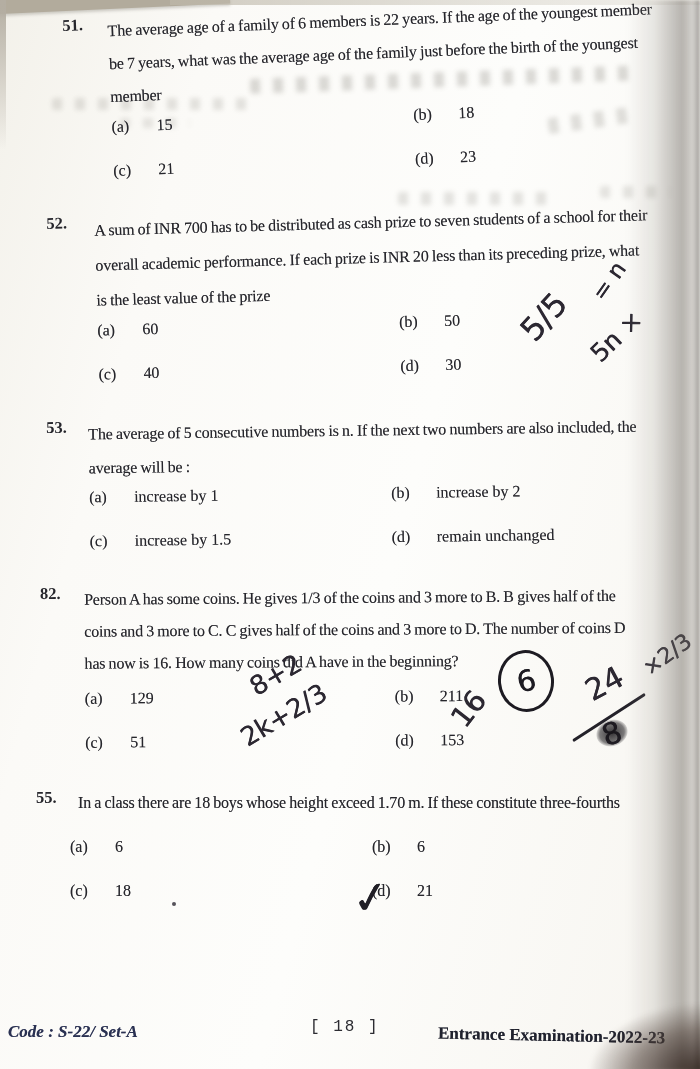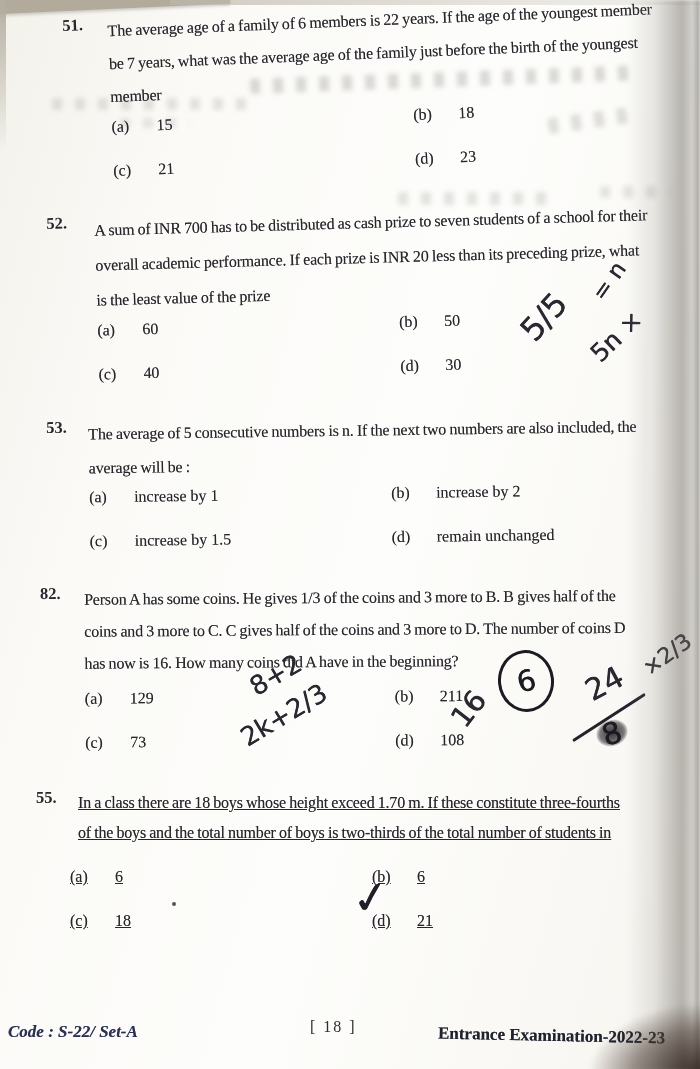--- a/index.html
+++ b/index.html
@@ -42,21 +42,21 @@
 
   #q51{left:62px;top:16px;width:620px;transform:rotate(-2.3deg);}
   #q51 .qbody{margin-left:45px;} #q51 .qline{line-height:33px;} #q51 .opts{margin-top:5px;}
   #q52{left:46px;top:214px;width:632px;transform:rotate(-1.6deg);}
   #q52 .qbody{margin-left:48px;} #q52 .qline{line-height:35px;} #q52 .opts{margin-top:4px;}
   #q53{left:46px;top:418px;width:628px;transform:rotate(-0.8deg);}
   #q53 .qbody{margin-left:42px;} #q53 .qline{line-height:34px;} #q53 .opts{margin-top:3px;}
   #q54{left:40px;top:584px;width:634px;transform:rotate(-0.4deg);}
   #q54 .qbody{margin-left:44px;} #q54 .qline{line-height:32px;} #q54 .opts{margin-top:10px;grid-template-columns:310px 1fr;}
   #q55{left:36px;top:788px;width:638px;}
-  #q55 .qbody{margin-left:42px;text-decoration:underline;} #q55 .qline{line-height:30px;} #q55 .opts{margin-top:20px;margin-left:-8px;}
+  #q55 .qbody{margin-left:42px;} #q55 .qline{line-height:30px;} #q55 .opts{margin-top:20px;margin-left:-8px;}
 
   
   .hw{position:absolute;font-family:"DejaVu Sans",sans-serif;color:#2c2832;
       text-shadow:.5px 0 0 currentColor;white-space:nowrap;}
   #hw52-frac{left:518px;top:298px;font-size:32px;transform:rotate(-48deg);}
   #hw52-eq{left:588px;top:268px;font-size:23px;transform:rotate(-55deg);}
   #hw52-prod{left:586px;top:322px;font-size:25px;transform:rotate(-44deg);}
   #hw54l-top{left:248px;top:660px;font-size:26px;transform:rotate(-30deg);}
   #hw54l-bot{left:236px;top:700px;font-size:26px;transform:rotate(-31deg);}
   #hw54r-16{left:450px;top:692px;font-size:29px;transform:rotate(-52deg);}
@@ -71,21 +71,21 @@
   #hw54r-scrib{position:absolute;left:596px;top:720px;width:32px;height:26px;border-radius:50%;
                background:radial-gradient(ellipse,rgba(20,18,22,.85) 0%,rgba(20,18,22,.55) 55%,rgba(20,18,22,0) 75%);
                transform:rotate(-20deg);}
   #hw54r-mult{left:640px;top:642px;font-size:22px;transform:rotate(-36deg);}
   #hw55-check{left:352px;top:872px;font-size:44px;font-weight:bold;transform:rotate(-8deg);color:#201e26;}
   .stray-dot{position:absolute;left:172px;top:902px;width:4px;height:4px;border-radius:50%;background:#55525a;}
 
   
   .footer-code{position:absolute;left:8px;top:1022px;font-size:17px;font-weight:bold;font-style:italic;
                color:#2a3152;text-shadow:0 0 .5px rgba(42,49,82,.6);text-align:right;}
-  .footer-page{position:absolute;left:310px;top:1018px;font-size:16px;color:#2c2c32;letter-spacing:2px;}
+  .footer-page{position:absolute;left:310px;top:1018px;font-size:16px;color:#2c2c32;letter-spacing:2px;font-family:Liberation Mono, monospace;}
   .footer-exam{position:absolute;left:438px;top:1026px;font-size:17px;font-weight:bold;color:#20222e;
                transform:rotate(1.2deg);text-shadow:0 0 .5px rgba(32,34,46,.6);}
 </style>
 </head>
 <body>
 
 <div class="stage">
 
   <div class="top-strip"></div>
   <div class="top-edge"></div>
@@ -187,35 +187,34 @@
         <div class="opt">
             <span class="ol">(a)</span>
             <span class="ov">129</span>
           </div>
         <div class="opt">
             <span class="ol">(b)</span>
             <span class="ov">211</span>
           </div>
         <div class="opt">
             <span class="ol">(c)</span>
-            <span class="ov">73</span>
-          </div>
-        <div class="opt">
-            <span class="ol">(d)</span>
-            <span class="ov">108</span>
+            <span class="ov">51</span>
+          </div>
+        <div class="opt">
+            <span class="ol">(d)</span>
+            <span class="ov">153</span>
           </div>
       </div>
     </div>
   </section>
 
   <section class="q" id="q55">
     <div class="qnum">55.</div>
     <div class="qbody">
       <div class="qline">In a class there are 18 boys whose height exceed 1.70 m. If these constitute three-fourths</div>
-      <div class="qline">of the boys and the total number of boys is two-thirds of the total number of students in</div>
       <div class="opts">
         <div class="opt">
             <span class="ol">(a)</span>
             <span class="ov">6</span>
           </div>
         <div class="opt">
             <span class="ol">(b)</span>
             <span class="ov">6</span>
           </div>
         <div class="opt">

